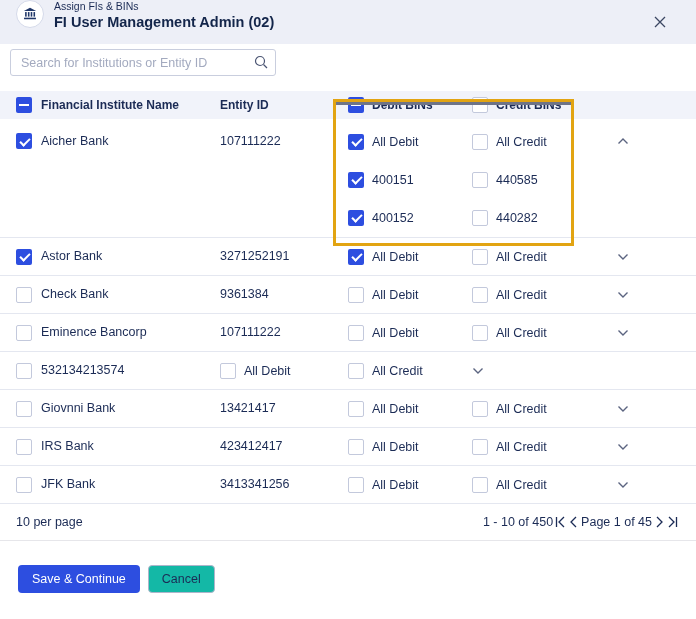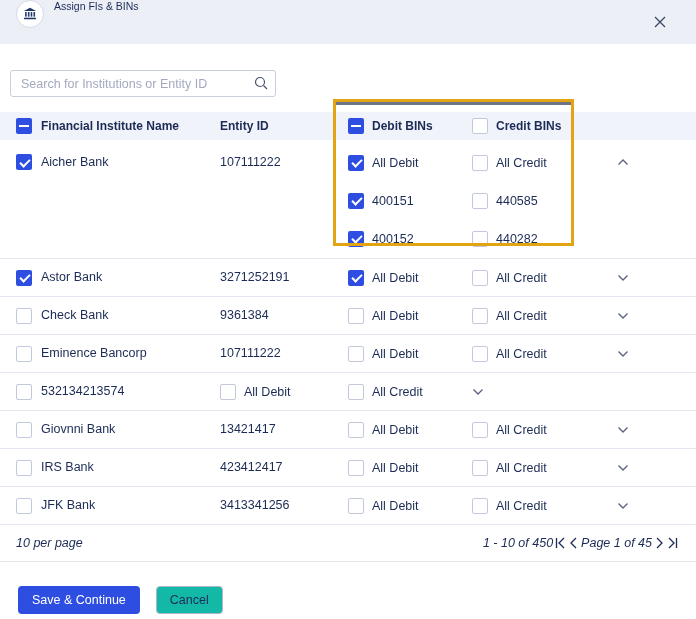--- a/index.html
+++ b/index.html
@@ -24,21 +24,21 @@
     flex: 0 0 28px;
   }
   .titles .eyebrow { font-size: 10.5px; color: #1B2B55; margin-bottom: 2px; }
   .titles .title   { font-size: 14.5px; font-weight: 700; color: #13254A; }
   .close-btn {
     margin-left: auto; margin-right: 10px;
     background: none; border: none; cursor: pointer;
     display: flex; align-items: center; padding: 4px;
   }
   
-  .search-section { padding: 26px 16px 15px 10px; }
+  .search-section { padding: 5px 16px 15px 10px; }
   .search-box { position: relative; width: 266px; height: 27px; }
   .search-input {
     width: 100%; height: 100%;
     border: 1px solid #C9CEDE; border-radius: 3px;
     padding: 0 30px 0 10px;
     font-size: 12.5px; font-family: inherit; color: #1B2B55;
     outline: none;
   }
   .search-input::placeholder { color: #A3AABF; }
   .search-icon { position: absolute; right: 8px; top: 6px; }
@@ -86,47 +86,48 @@
     border: 3px solid #E2A412;
     pointer-events: none; z-index: 5;
   }
   .highlight-box::before {
     content: ""; position: absolute; top: 0; left: 0; right: 0;
     height: 3px; background: #6E7488;
   }
   
   .pagination {
     height: 36px; display: flex; align-items: center;
-    padding: 0 16px; font-size: 12.5px; font-style: italic;
+    padding: 0 16px; font-size: 12.5px;
   }
   .pag-right { margin-left: auto; display: flex; align-items: center; }
   .pag-btn { background: none; border: none; cursor: pointer; display: flex; align-items: center; padding: 0; }
   
   .body-divider { height: 1px; background: #E6E6EA; }
-  .footer { padding: 24px 0 0 18px; display: flex; gap: 16px; }
+  .footer { padding: 24px 0 0 18px; display: flex; gap: 8px; }
   .btn { height: 28px; border-radius: 4px; font-size: 12.5px; font-family: inherit; cursor: pointer; }
   .btn-primary { background: #2D4EE0; color: #fff; border: none; padding: 0 14px; }
   .btn-secondary { background: #14b8a6; color: #1B2B55; border: 1px solid #AEB5CB; padding: 0 13px; }
 </style>
 </head>
 <body>
 
 <div class="modal-header">
   <span class="icon-circle">
     <svg width="14" height="14" viewBox="0 0 16 16" fill="#1F3668" aria-hidden="true">
       <path d="M8 0.8 L15 4.6 H1 Z"></path>
       <rect x="2.4" y="5.8" width="1.8" height="5.2"></rect>
       <rect x="5.6" y="5.8" width="1.8" height="5.2"></rect>
       <rect x="8.8" y="5.8" width="1.8" height="5.2"></rect>
       <rect x="12" y="5.8" width="1.8" height="5.2"></rect>
       <rect x="1.2" y="12.2" width="13.6" height="1.8"></rect>
     </svg>
   </span>
   <div class="titles">
     <div class="eyebrow">Assign FIs &amp; BINs</div>
+    <div class="title">FI User Management Admin (02)</div>
   </div>
   <button class="close-btn">
     <svg width="12" height="12" viewBox="0 0 12 12" aria-hidden="true">
       <path d="M1 1 L11 11 M11 1 L1 11" stroke="#3C4763" stroke-width="1.3" fill="none"></path>
     </svg>
   </button>
 </div>
 
 <div class="search-section">
   <div class="search-box">

